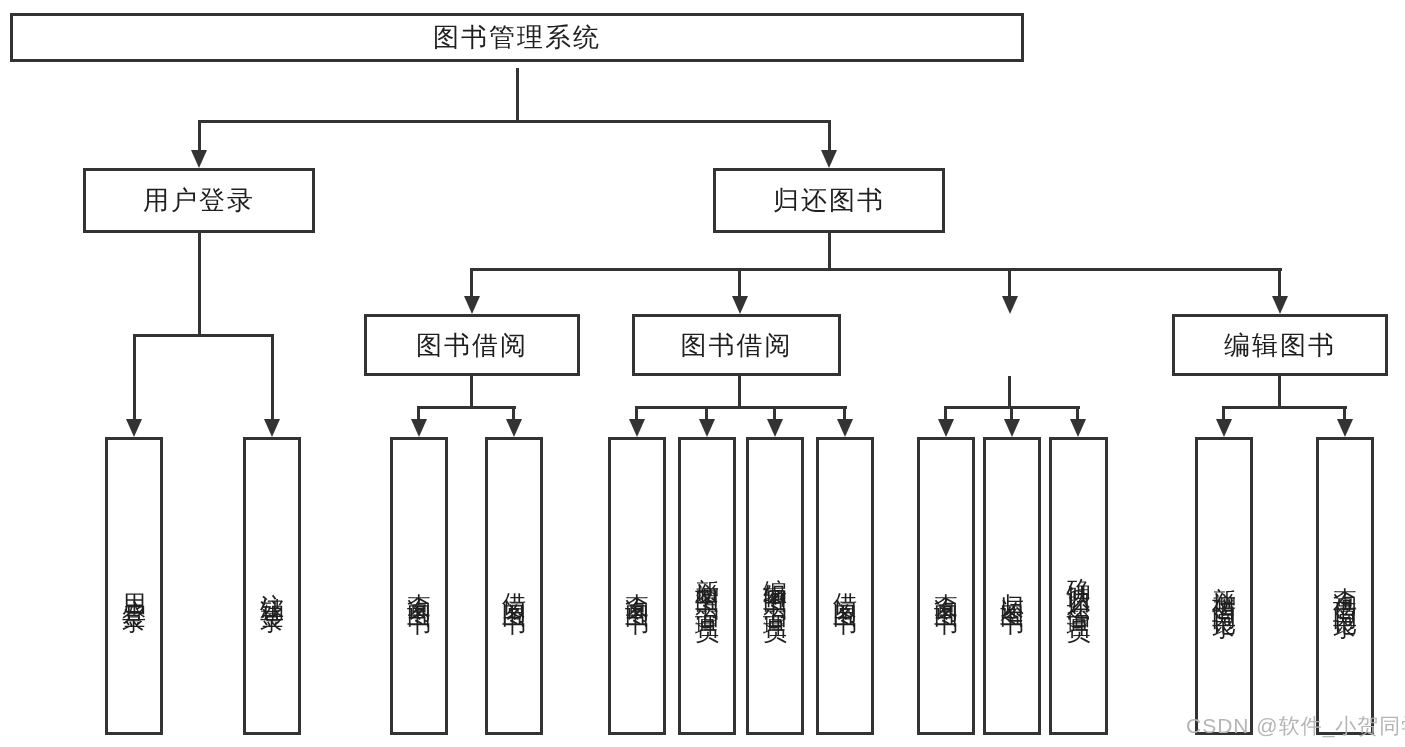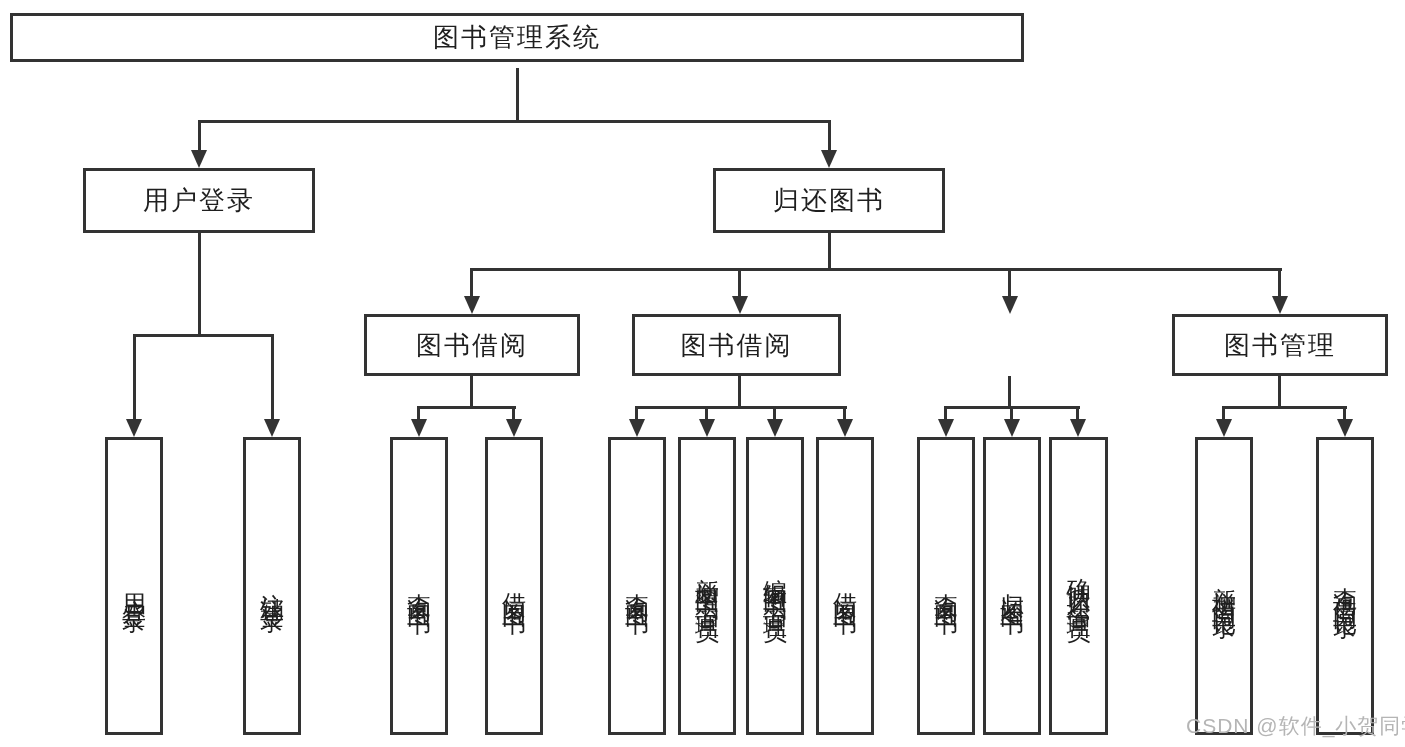--- a/index.html
+++ b/index.html
@@ -83,21 +83,21 @@
     <div class="arw" style="left:1272px;top:296px;"></div>
   </div>
 
   <div class="node" style="left:364px;top:314px;width:216px;height:62px;">
     <span>图书借阅</span>
   </div>
   <div class="node" style="left:632px;top:314px;width:209px;height:62px;">
     <span>图书借阅</span>
   </div>
   <div class="node" style="left:1172px;top:314px;width:216px;height:62px;">
-    <span>图书管理</span>
+    <span>编辑图书</span>
   </div>
 
   <div>
     <div class="vline" style="left:470px;top:376px;height:32px;"></div>
     <div class="hline" style="left:417px;top:406px;width:99px;"></div>
     <div class="vline" style="left:417px;top:406px;height:15px;"></div>
     <div class="arw" style="left:411px;top:419px;"></div>
     <div class="vline" style="left:512px;top:406px;height:15px;"></div>
     <div class="arw" style="left:506px;top:419px;"></div>
   </div>

